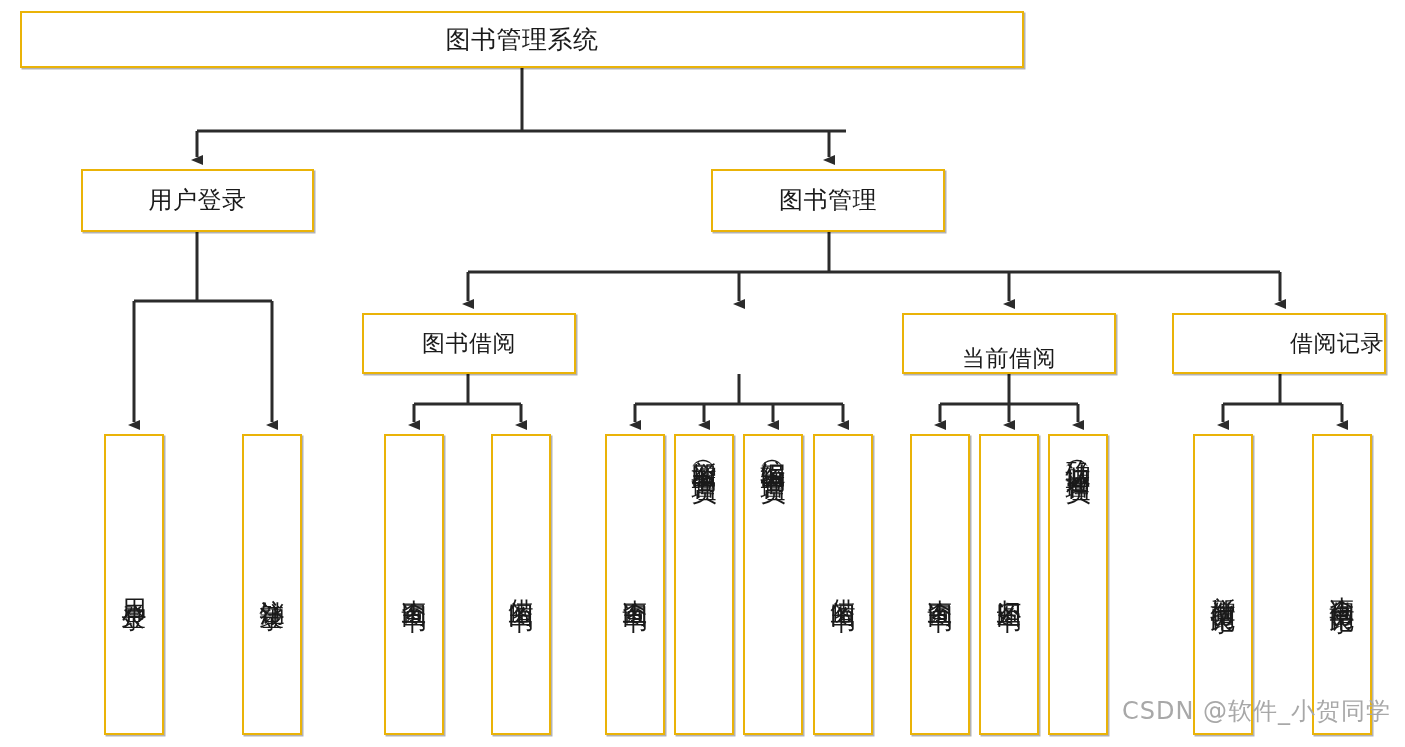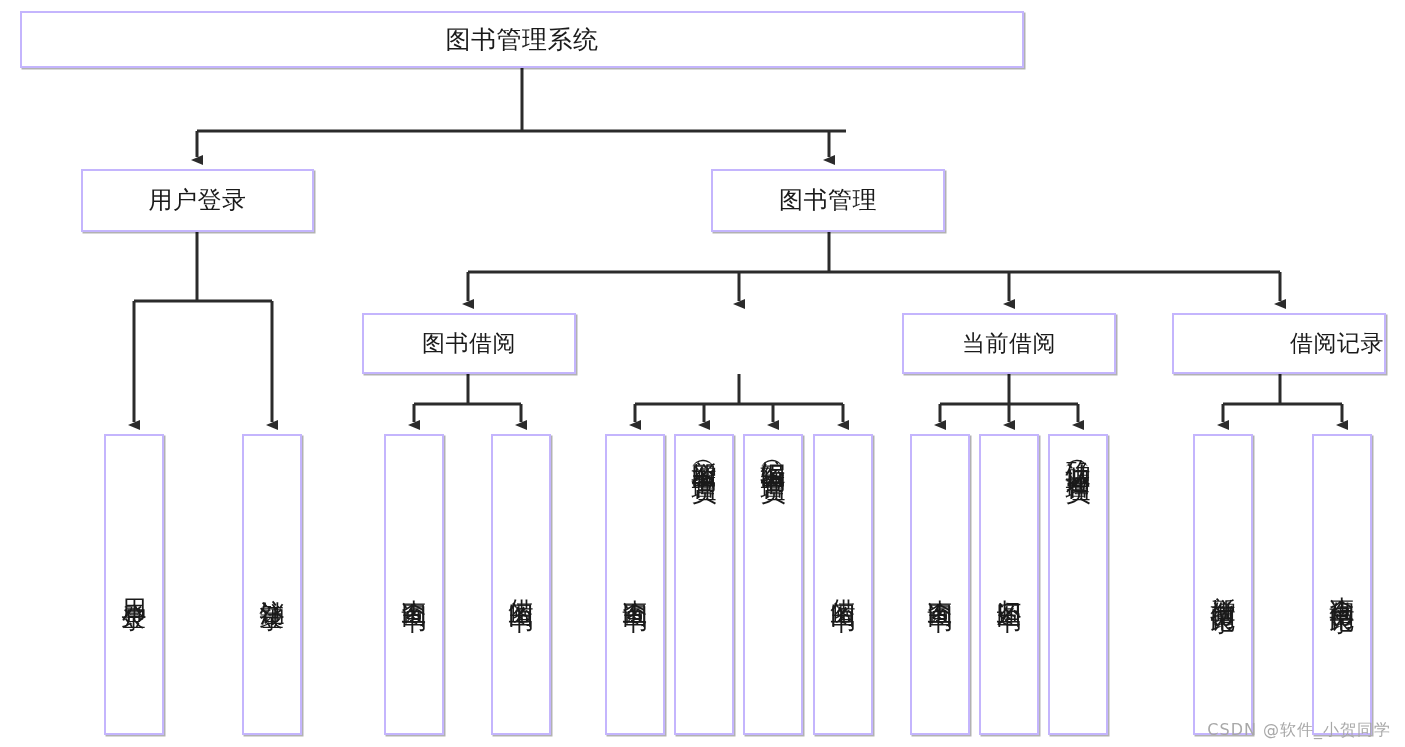--- a/index.html
+++ b/index.html
@@ -22,21 +22,21 @@
     left: 0;
     top: 0;
     width: 1405px;
     height: 747px;
     pointer-events: none;
   }
   .node {
     position: absolute;
     box-sizing: border-box;
     background: #ffffff;
-    border: 2px solid #c4b5fd;
+    border: 2px solid #eab308;
     box-shadow: 1.5px 1.5px 0 rgba(0,0,0,0.30);
     display: flex;
     align-items: center;
     justify-content: center;
     color: #1a1a1a;
     z-index: 2;
   }
   .node .node-label {
     display: block;
     line-height: 1.12;
@@ -71,22 +71,22 @@
   }
   .node.leaf.align-top {
     align-items: flex-start;
   }
   .node.leaf.align-top .node-label {
     margin-top: 4px;
   }
   #watermark {
     position: absolute;
     right: 14px;
-    bottom: 6px;
-    font-size: 16px;
+    bottom: 20px;
+    font-size: 24px;
     color: #a8a8a8;
     letter-spacing: 1px;
     z-index: 5;
     white-space: nowrap;
   }
 </style>
 </head>
 <body>
 
 <div id="diagram-root">
@@ -148,21 +148,21 @@
   <div class="node level2" style="left:81px; top:169px; width:233px; height:63px;">
     <span class="node-label">用户登录</span>
   </div>
   <div class="node level2" style="left:711px; top:169px; width:234px; height:63px;">
     <span class="node-label">图书管理</span>
   </div>
 
   <div class="node level3" style="left:362px; top:313px; width:214px; height:61px;">
     <span class="node-label">图书借阅</span>
   </div>
-  <div class="node level3" style="left:902px; top:313px; width:214px; height:61px;">
+  <div class="node level3" style="left:902px; top:313px; width:214px; height:61px;align-items:flex-end;">
     <span class="node-label">当前借阅</span>
   </div>
   <div class="node level3" style="left:1172px; top:313px; width:214px; height:61px;justify-content:flex-end;">
     <span class="node-label">借阅记录</span>
   </div>
 
   <div class="node leaf align-center" style="left:104px; top:434px; width:60px; height:301px;">
     <span class="node-label">用户登录</span>
   </div>
   <div class="node leaf align-center" style="left:242px; top:434px; width:60px; height:301px;">

